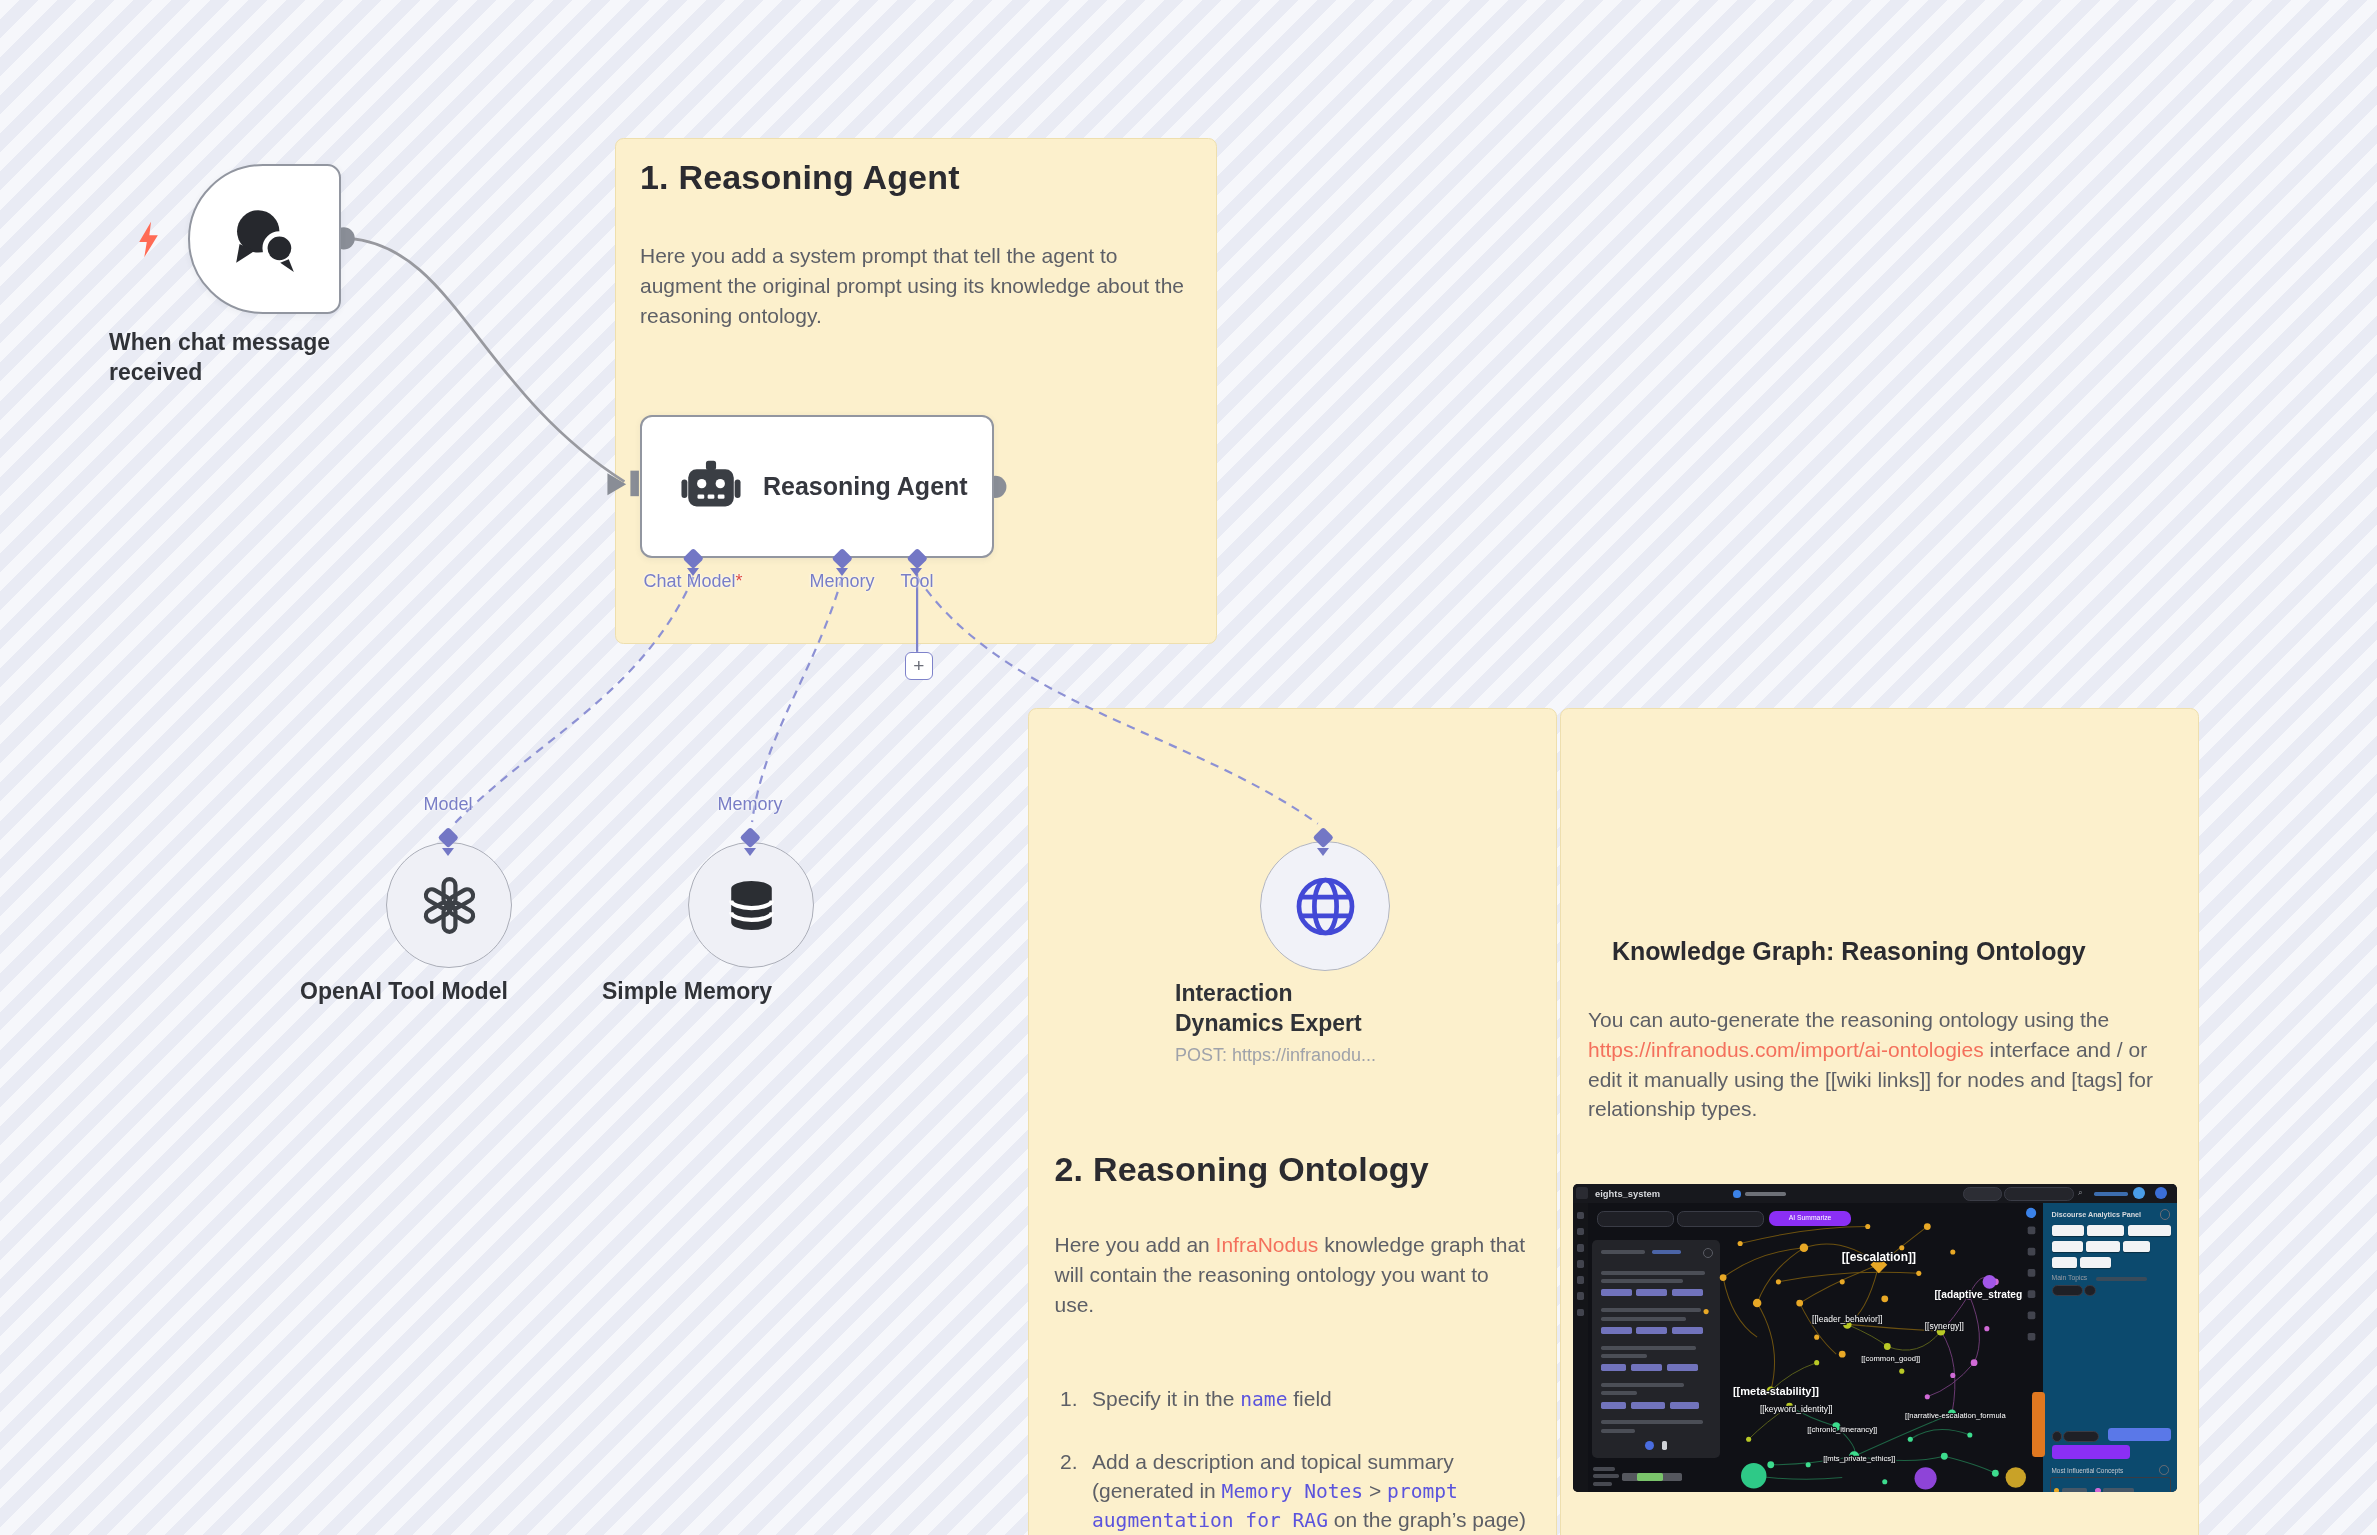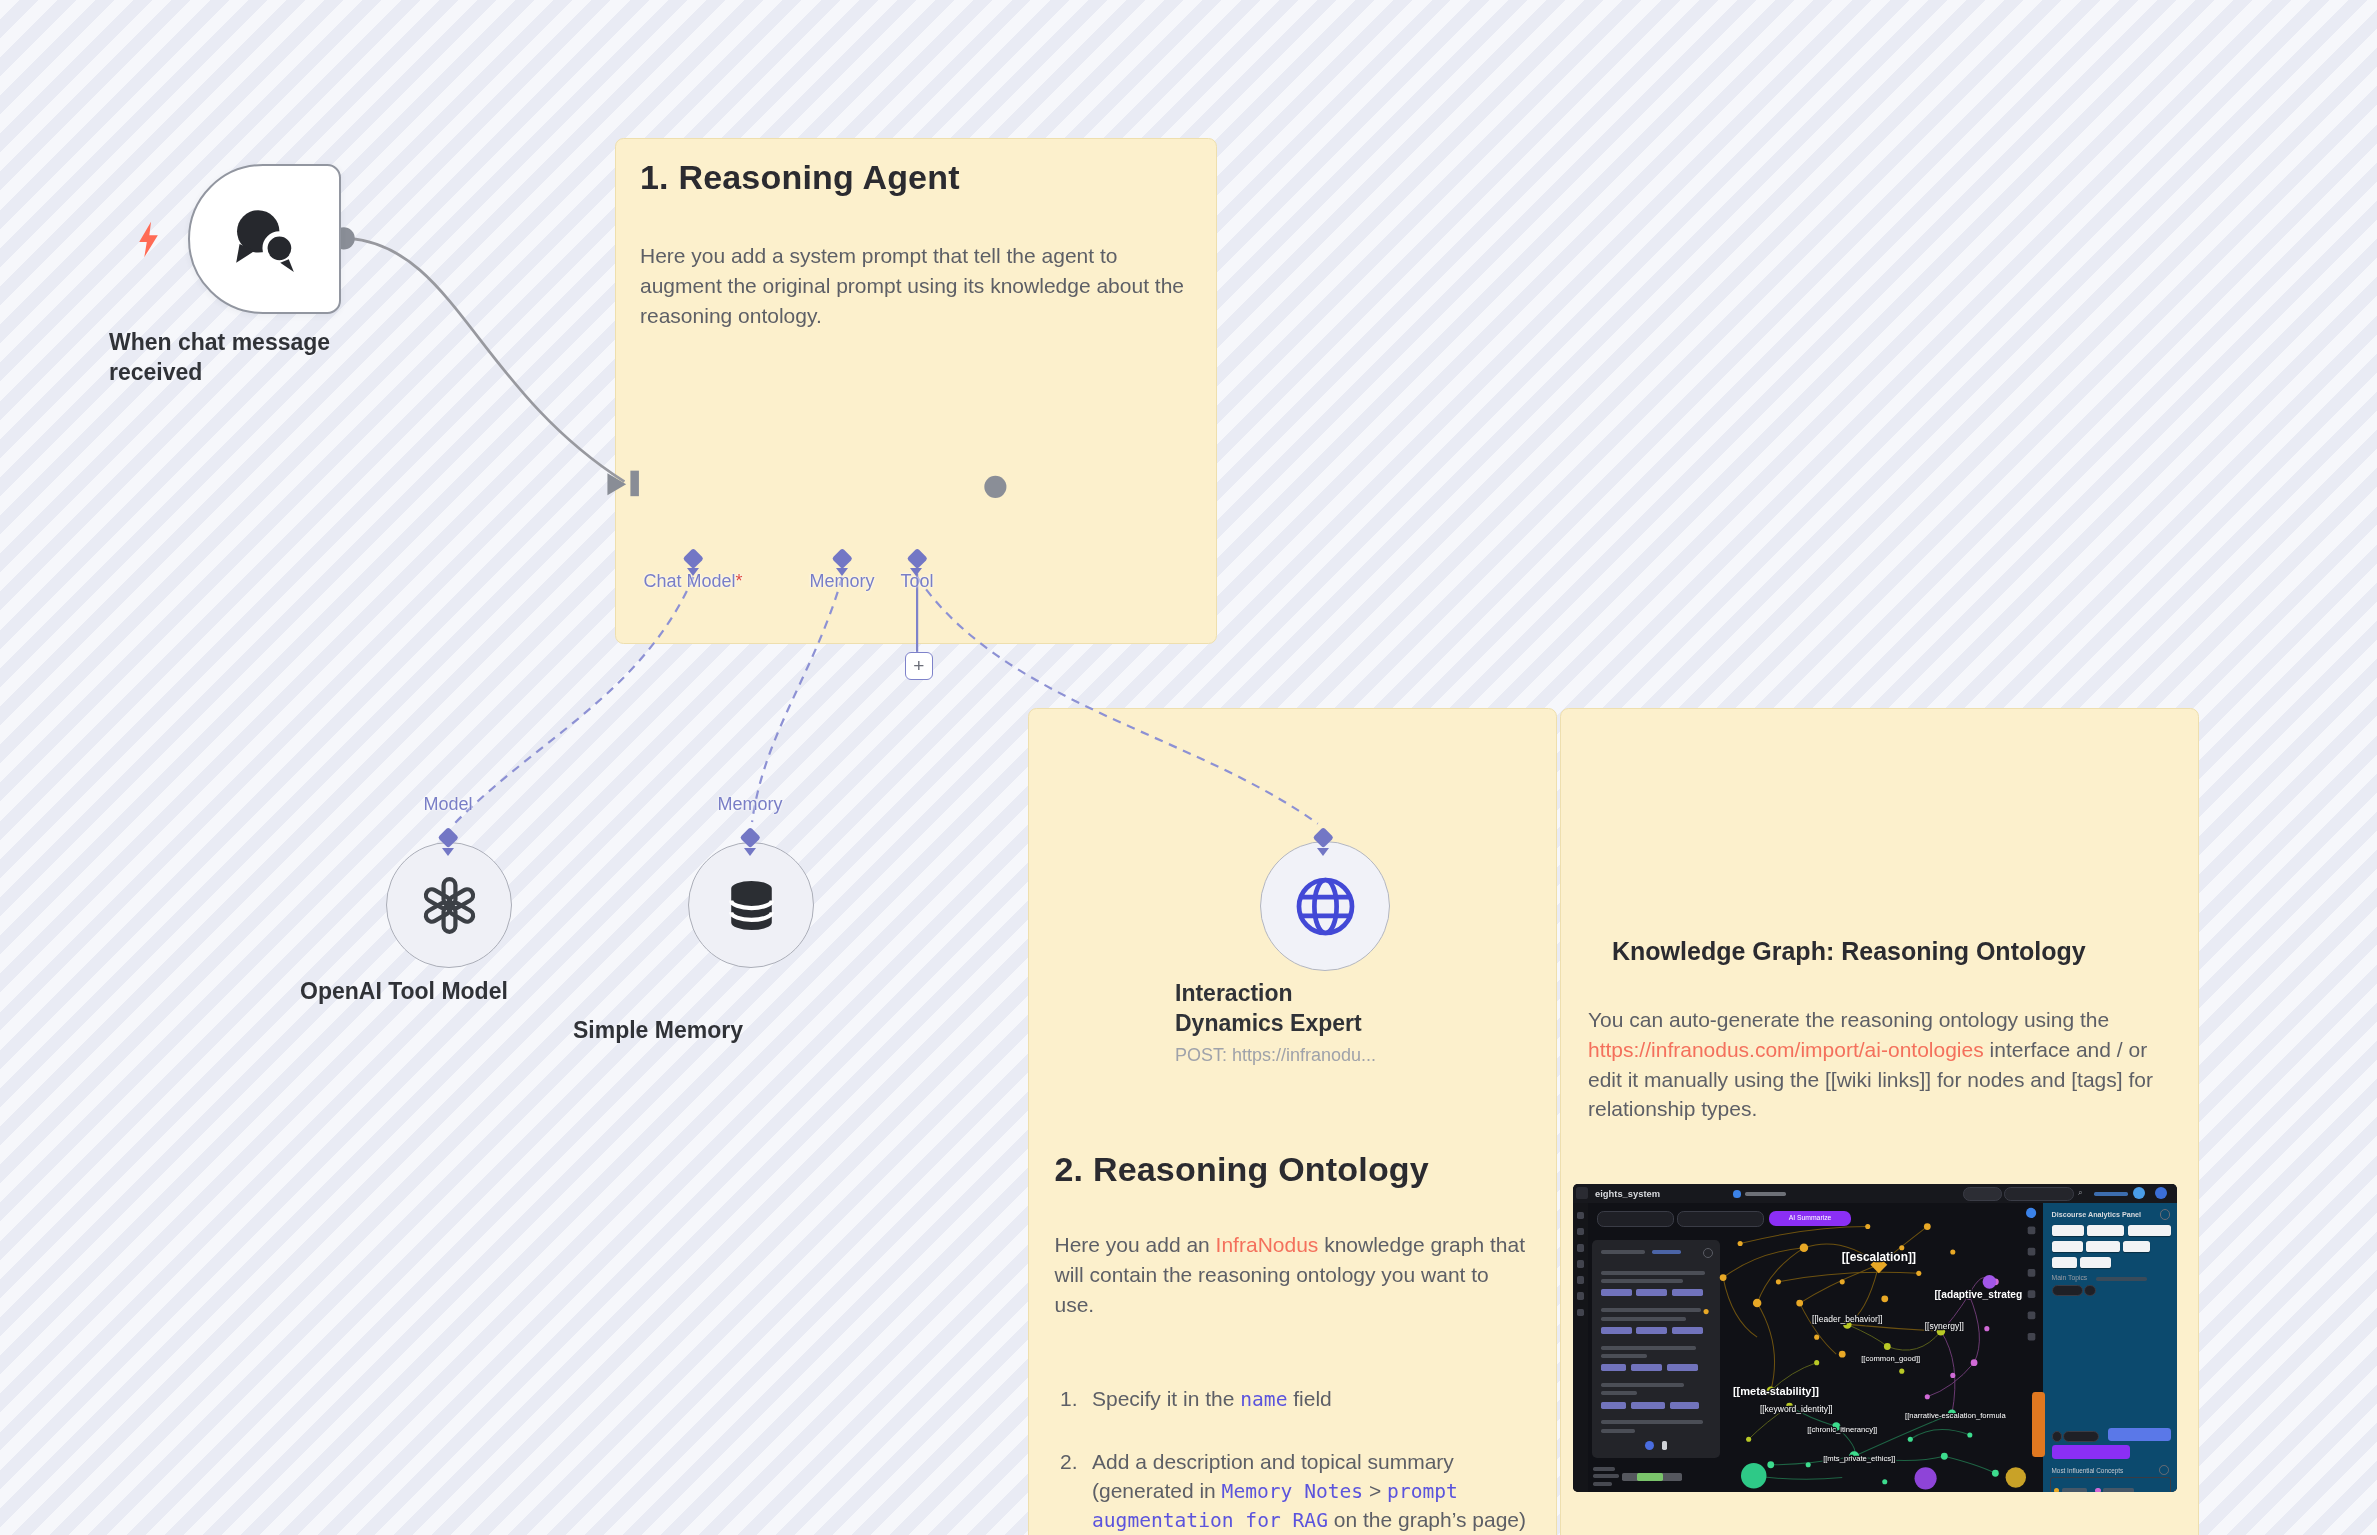--- a/index.html
+++ b/index.html
@@ -307,20 +307,34 @@
       <polygon points="-30,6 -34,28 -12,14" fill="#26282d"></polygon>
       <circle cx="17" cy="11" r="17" fill="#26282d" stroke="#ffffff" stroke-width="6"></circle>
       <polygon points="28,24 34,39 18,28" fill="#26282d"></polygon>
     </svg>
   </div>
   <svg class="abs" style="left:134px;top:220px;z-index:10;" width="29" height="39" viewBox="0 0 34 46">
     <path d="M20 2 L6 26 L15 26 L12 44 L28 18 L18 18 Z" fill="#ff6b55"></path>
   </svg>
   <div class="node-label" style="left:109px;top:328px;width:306px;">When chat message received</div>
 
+  <div class="node agent" style="left:640px;top:415px;width:354px;height:143px;">
+    <svg width="60" height="54" viewBox="-35 -32 70 64">
+      <rect x="-6" y="-31" width="12" height="11" rx="3" fill="#3a3e44"></rect>
+      <rect x="-27" y="-21" width="54" height="44" rx="10" fill="#3a3e44"></rect>
+      <rect x="-35" y="-9" width="7" height="22" rx="3.5" fill="#3a3e44"></rect>
+      <rect x="28" y="-9" width="7" height="22" rx="3.5" fill="#3a3e44"></rect>
+      <circle cx="-11" cy="-4" r="5.5" fill="#ffffff"></circle>
+      <circle cx="11" cy="-4" r="5.5" fill="#ffffff"></circle>
+      <rect x="-16" y="9" width="8" height="5" rx="1.5" fill="#ffffff"></rect>
+      <rect x="-4" y="9" width="8" height="5" rx="1.5" fill="#ffffff"></rect>
+      <rect x="8" y="9" width="8" height="5" rx="1.5" fill="#ffffff"></rect>
+    </svg>
+    <span class="agent-label">Reasoning Agent</span>
+  </div>
 
   <div class="diamond" style="left:686px;top:551px;"></div>
   <div class="port-arrow" style="left:687px;top:568px;"></div>
   <div class="diamond" style="left:835px;top:551px;"></div>
   <div class="port-arrow" style="left:836px;top:568px;"></div>
   <div class="diamond" style="left:910px;top:551px;"></div>
   <div class="port-arrow" style="left:910px;top:568px;"></div>
   <div class="port-label" style="left:608px;top:571px;"><span>Chat Model</span><span class="req">*</span></div>
   <div class="port-label" style="left:757px;top:571px;"><span>Memory</span></div>
   <div class="port-label" style="left:832px;top:571px;"><span>Tool</span></div>
@@ -351,21 +365,21 @@
   </div>
   <div class="node-label" style="left:300px;top:977px;width:298px;">OpenAI Tool Model</div>
 
   <div class="circle-node" style="left:688px;top:842px;width:124px;height:124px;">
     <svg width="49" height="53" viewBox="-29 -31 58 62">
       <path d="M-24,-20 a24,9 0 0,0 48,0 a24,9 0 0,0 -48,0 M-24,-20 v40 a24,9 0 0,0 48,0 v-40" fill="#2b2e33"></path>
       <path d="M-24,-6 a24,9 0 0,0 48,0" stroke="#ffffff" stroke-width="5" fill="none"></path>
       <path d="M-24,8 a24,9 0 0,0 48,0" stroke="#ffffff" stroke-width="5" fill="none"></path>
     </svg>
   </div>
-  <div class="node-label" style="left:573px;top:977px;width:298px;margin-top:39px;">Simple Memory</div>
+  <div class="node-label" style="left:602px;top:977px;width:298px;">Simple Memory</div>
 
   <div class="circle-node" style="left:1260px;top:841px;width:128px;height:128px;background:#f1f2f8;border-color:#b3b6c0;">
     <svg width="65" height="65" viewBox="-38 -38 76 76">
       <g stroke="#4349d6" stroke-width="5.5" fill="none">
         <circle cx="0" cy="0" r="31"></circle>
         <ellipse cx="0" cy="0" rx="13" ry="31"></ellipse>
         <line x1="-29" y1="-11" x2="29" y2="-11"></line>
         <line x1="-29" y1="11" x2="29" y2="11"></line>
       </g>
     </svg>

